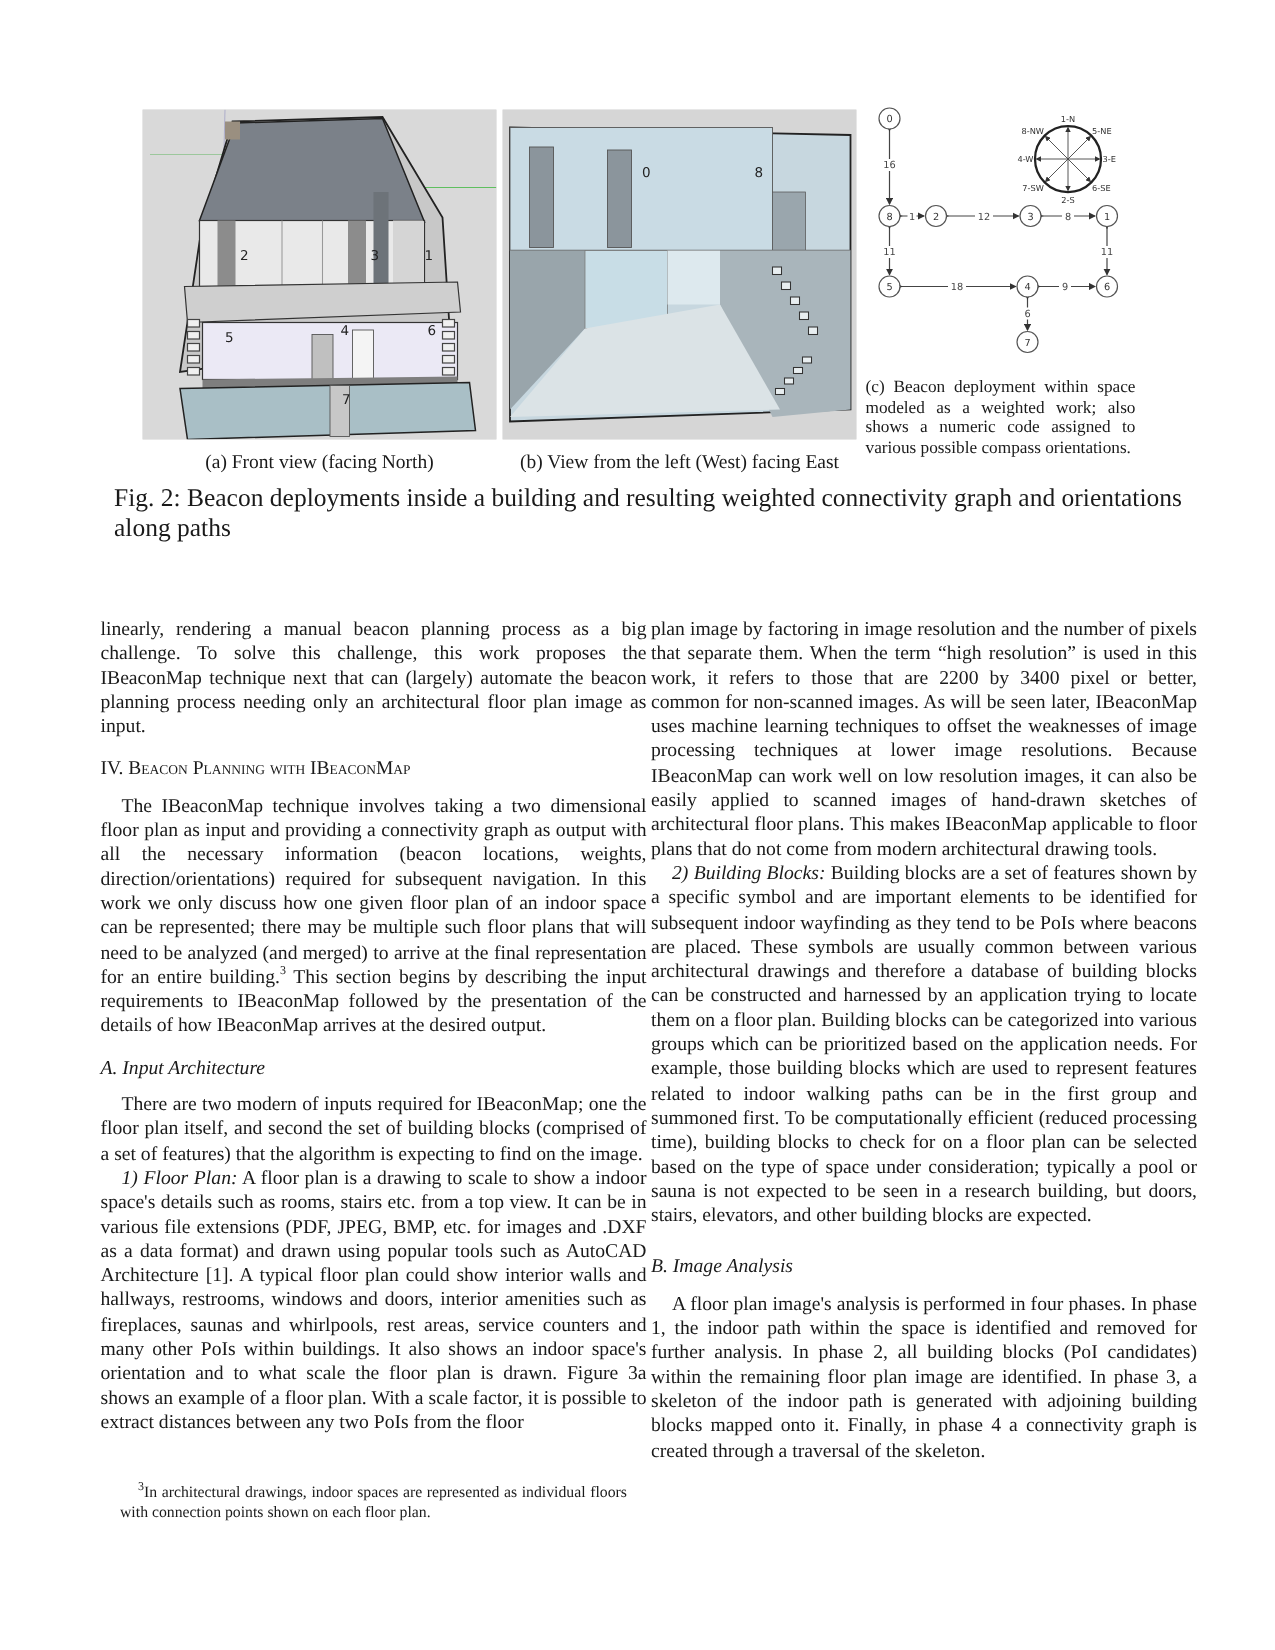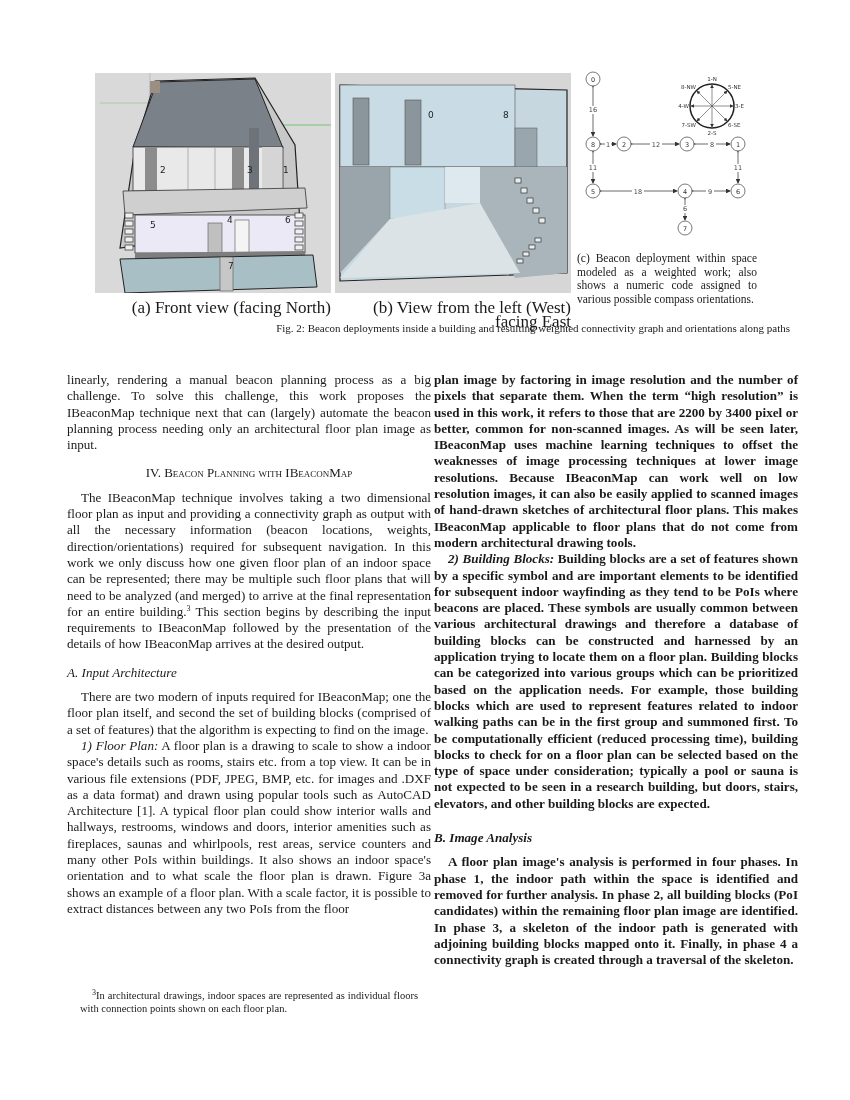--- a/index.html
+++ b/index.html
@@ -1,27 +1,27 @@
 <!DOCTYPE html>
 <html><head>
 <meta charset="utf-8">
 <style>
   html, body { margin: 0; padding: 0; background: #ffffff; }
   body { width: 850px; height: 1100px; position: relative; overflow: hidden;
          font-family: "Liberation Serif", "DejaVu Serif", serif; color: #1a1a1a; }
   .abs { position: absolute; }
   .panel { position: absolute; background: #d6d6d6; overflow: hidden; }
-  .subcap { position: absolute; font-size: 17px; text-align: right; line-height: 14px; }
+  .subcap { position: absolute; font-size: 13px; text-align: center; line-height: 14px; }
   .capc { position: absolute; left: 577px; top: 252px; width: 180px; font-size: 11.5px;
           line-height: 13.5px; text-align: justify; }
-  .figcap { position: absolute; left: 60px; top: 322px; width: 730px; text-align: right; font-size: 11px; }
+  .figcap { position: absolute; left: 76px; top: 322px; width: 730px; text-align: left; font-size: 17px; }
   .col { position: absolute; top: 372px; width: 364px; font-size: 13.1px; line-height: 16.3px; text-align: justify; hyphens: manual; }
   .col p { margin: 0; text-indent: 14px; }
-  .col p.noindent { text-indent: 0; }
-  .sec { text-align: center; font-size: 13px; margin: 12px 0 8px 0; text-indent: 0 !important; }
+  .col p.noindent { text-indent: 0; margin-top: 39px; }
+  .sec { text-align: left; font-size: 13px; margin: 12px 0 8px 0; text-indent: 0 !important; }
   .sub { font-style: italic; margin: 12px 0 8px 0; text-indent: 0 !important; }
   .it { font-style: italic; }
   .sc { font-variant: small-caps; }
   sup { font-size: 8px; line-height: 0; }
   .footnote { position: absolute; left: 68px; top: 977px; width: 362px; font-size: 10.5px; line-height: 13px; text-align: justify; }
   .footnote p { margin: 12px; text-indent: 12px; }
   svg text { font-family: "DejaVu Sans", sans-serif; }
 </style>
 </head>
 <body>
@@ -242,18 +242,18 @@
   <p><span>The IBeaconMap technique involves taking a two dimensional floor plan as input and providing a connectivity graph as output with all the necessary information (beacon locations, weights, direction/orientations) required for subsequent navigation. In this work we only discuss how one given floor plan of an indoor space can be represented; there may be multiple such floor plans that will need to be analyzed (and merged) to arrive at the final representation for an entire building.</span><sup>3</sup> <span>This section begins by describing the input requirements to IBeaconMap followed by the presentation of the details of how IBeaconMap arrives at the desired output.</span></p>
   <div class="sub">A. Input Architecture</div>
   <p>There are two modern of inputs required for IBeaconMap; one the floor plan itself, and second the set of building blocks (comprised of a set of features) that the algorithm is expecting to find on the image.</p>
   <p><span class="it">1) Floor Plan:</span> <span>A floor plan is a drawing to scale to show a indoor space's details such as rooms, stairs etc. from a top view. It can be in various file extensions (PDF, JPEG, BMP, etc. for images and .DXF as a data format) and drawn using popular tools such as AutoCAD Architecture [1]. A typical floor plan could show interior walls and hallways, restrooms, windows and doors, interior amenities such as fireplaces, saunas and whirlpools, rest areas, service counters and many other PoIs within buildings. It also shows an indoor space's orientation and to what scale the floor plan is drawn. Figure 3a shows an example of a floor plan. With a scale factor, it is possible to extract distances between any two PoIs from the floor</span></p>
 </div>
 
 <div class="footnote">
   <p><sup>3</sup><span>In architectural drawings, indoor spaces are represented as individual floors with connection points shown on each floor plan.</span></p>
 </div>
 
-<div class="col" style="left:434px;font-weight:bold;">
+<div class="col" style="left:434px;">
   <p class="noindent">plan image by factoring in image resolution and the number of pixels that separate them. When the term “high resolution” is used in this work, it refers to those that are 2200 by 3400 pixel or better, common for non-scanned images. As will be seen later, IBeaconMap uses machine learning techniques to offset the weaknesses of image processing techniques at lower image resolutions. Because IBeaconMap can work well on low resolution images, it can also be easily applied to scanned images of hand-drawn sketches of architectural floor plans. This makes IBeaconMap applicable to floor plans that do not come from modern architectural drawing tools.</p>
   <p><span class="it">2) Building Blocks:</span> <span>Building blocks are a set of features shown by a specific symbol and are important elements to be identified for subsequent indoor wayfinding as they tend to be PoIs where beacons are placed. These symbols are usually common between various architectural drawings and therefore a database of building blocks can be constructed and harnessed by an application trying to locate them on a floor plan. Building blocks can be categorized into various groups which can be prioritized based on the application needs. For example, those building blocks which are used to represent features related to indoor walking paths can be in the first group and summoned first. To be computationally efficient (reduced processing time), building blocks to check for on a floor plan can be selected based on the type of space under consideration; typically a pool or sauna is not expected to be seen in a research building, but doors, stairs, elevators, and other building blocks are expected.</span></p>
   <div class="sub" style="margin-top:18px;">B. Image Analysis</div>
   <p>A floor plan image's analysis is performed in four phases. In phase 1, the indoor path within the space is identified and removed for further analysis. In phase 2, all building blocks (PoI candidates) within the remaining floor plan image are identified. In phase 3, a skeleton of the indoor path is generated with adjoining building blocks mapped onto it. Finally, in phase 4 a connectivity graph is created through a traversal of the skeleton.</p>
 </div>
 
 </body></html>

